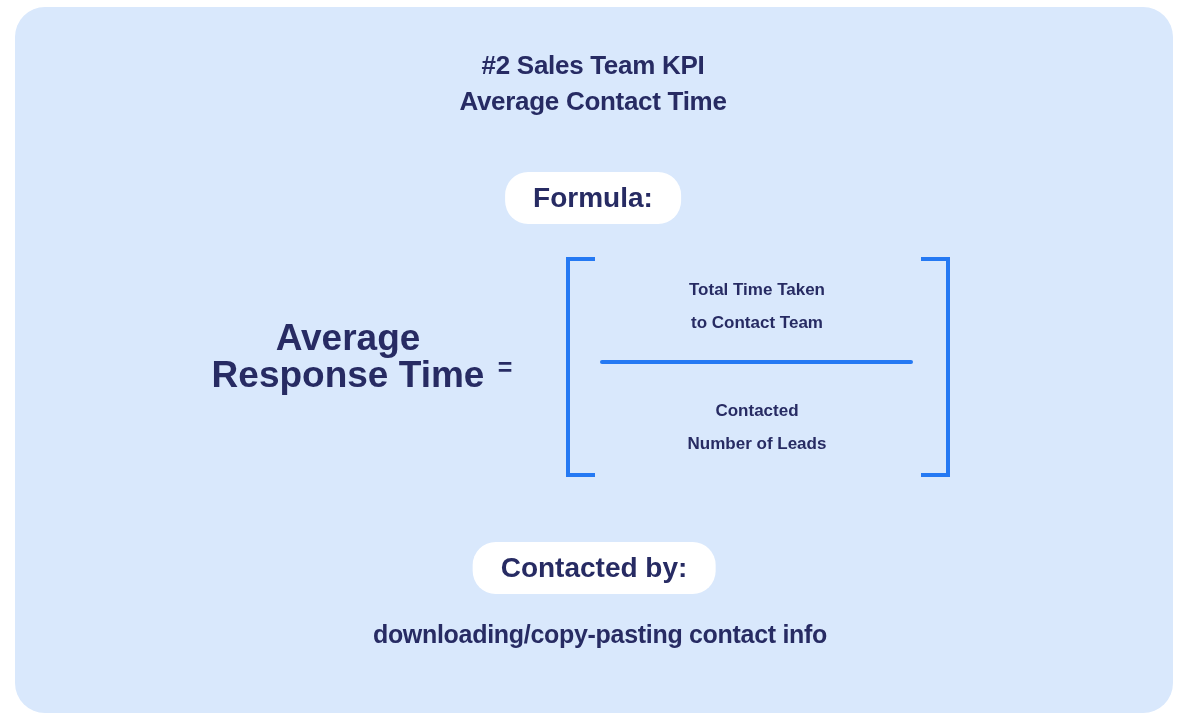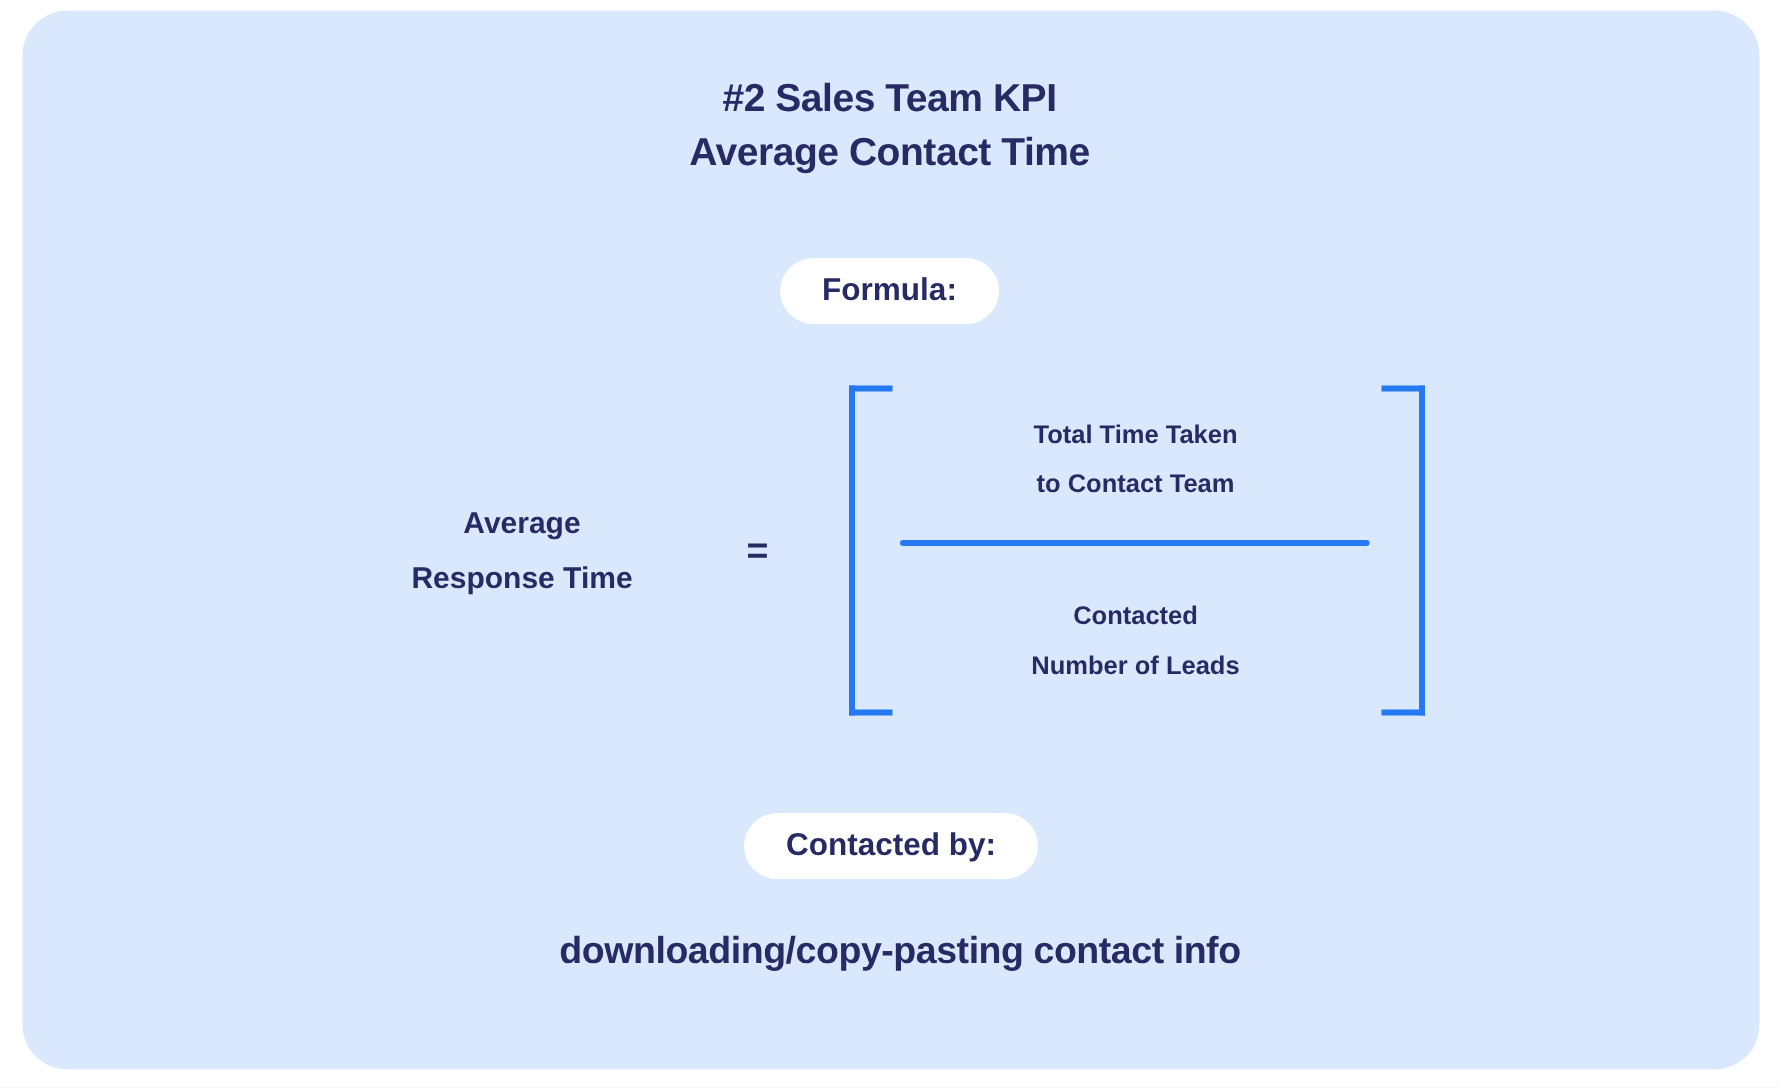--- a/index.html
+++ b/index.html
@@ -30,33 +30,33 @@
     left: 278px; top: 40px; width: 600px;
     text-align: center;
     font-size: 26px; line-height: 36px;
     font-weight: 700;
     letter-spacing: -0.3px;
     color: var(--text-navy);
   }
   .pill {
     background: var(--badge-bg);
     color: var(--text-navy);
-    font-size: 21px;
+    font-size: 28px;
     font-weight: 700;
     padding: 10px 28px;
     border-radius: 23px;
     white-space: nowrap;
     transform: translateX(-50%);
   }
   .pill-formula { left: 578px; top: 165px; }
   .pill-improved { left: 579px; top: 535px; }
   .lhs {
-    left: 183px; top: 324px; width: 300px;
+    left: 183px; top: 312px; width: 300px;
     text-align: center;
-    font-size: 20px; line-height: 37px;
+    font-size: 37px; line-height: 37px;
     font-weight: 700;
     color: var(--text-navy);
   }
   .equals {
     left: 476px; top: 345px; width: 28px;
     text-align: center;
     font-size: 25px; line-height: 30px;
     font-weight: 700;
     color: var(--text-navy);
   }

